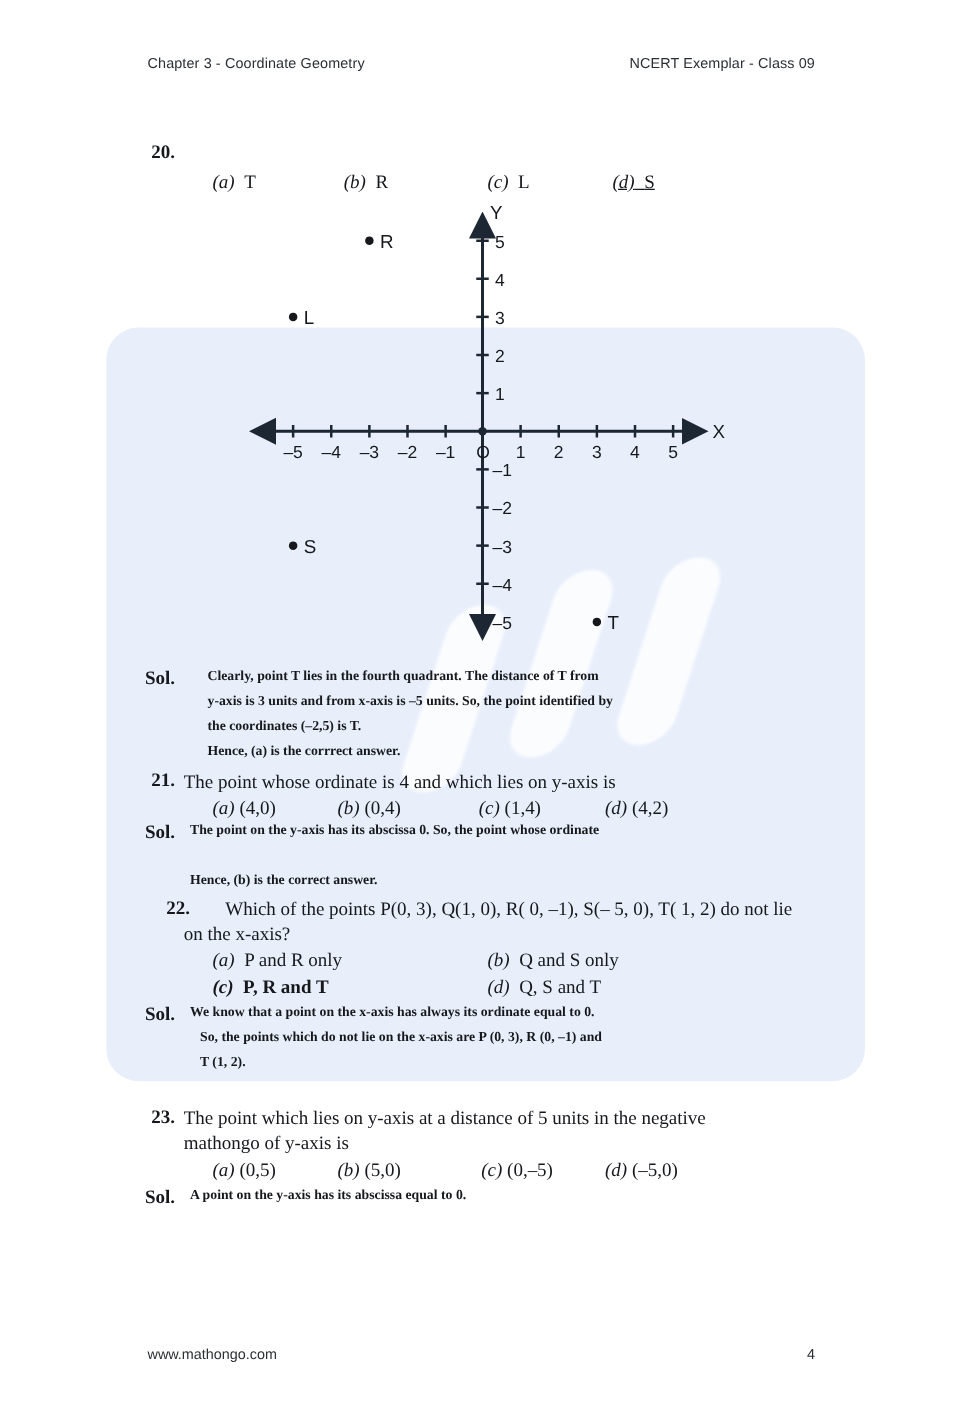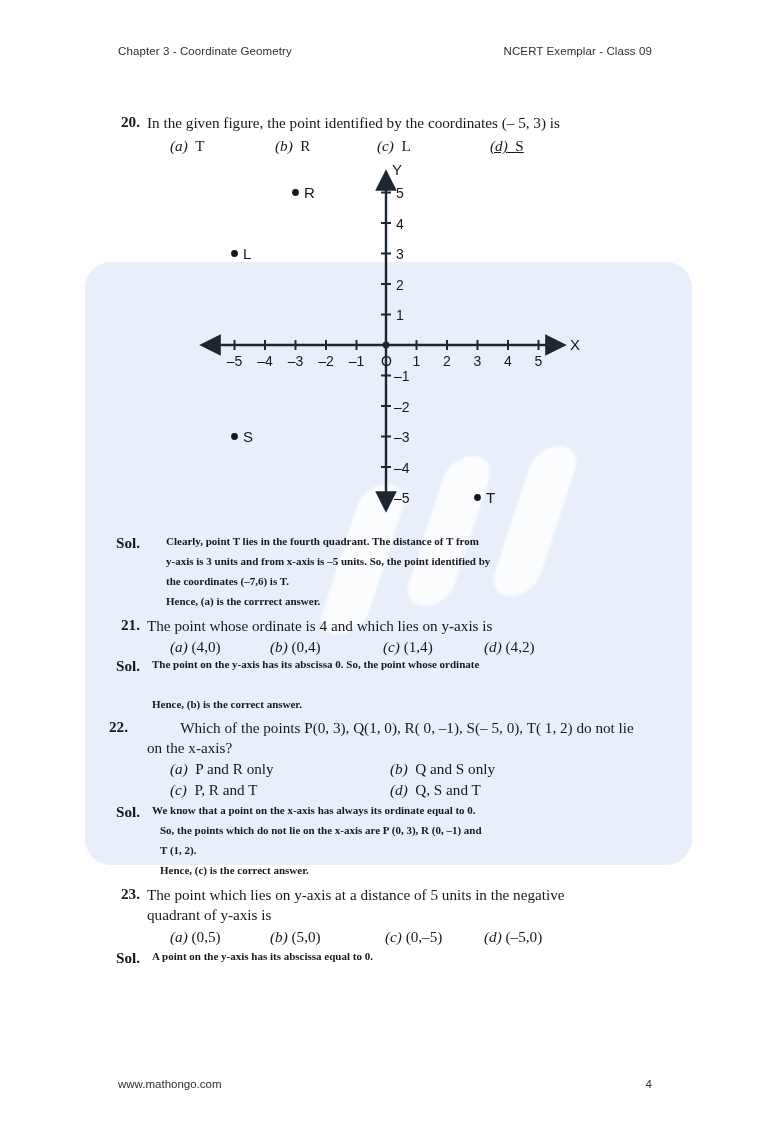--- a/index.html
+++ b/index.html
@@ -135,26 +135,25 @@
 
   <div class="highlight-band"></div>
 
   <div class="watermark">
     <span class="wm1"></span>
     <span class="wm2"></span>
     <span class="wm3"></span>
   </div>
 
   <div class="num" style="left:108px; top:113px; width:32px;">20.</div>
-  <div class="qblock" style="left:147px; top:113px; width:520px;">In the given figure, the point identified by the coordinates (– 5, 3) is</div>
 
   <div class="opt-row" style="left:0; top:137px; width:768px;">
     <span class="opt" style="left:170px;"><i class="lbl">(a)</i>&nbsp;&nbsp;<span>T</span></span>
     <span class="opt" style="left:275px;"><i class="lbl">(b)</i>&nbsp;&nbsp;<span>R</span></span>
-    <span class="opt" style="left:377px;text-align:right;"><i class="lbl">(c)</i>&nbsp;&nbsp;<span>L</span></span>
+    <span class="opt" style="left:390px;text-align:right;"><i class="lbl">(c)</i>&nbsp;&nbsp;<span>L</span></span>
     <span class="opt" style="left:490px;text-decoration:underline;"><i class="lbl">(d)</i>&nbsp;&nbsp;<span>S</span></span>
   </div>
 
   <div class="figure">
     <svg width="420" height="370" viewBox="0 0 420 370" xmlns="http://www.w3.org/2000/svg">
 
       <defs>
         <marker id="ah" markerWidth="9" markerHeight="9" refX="7" refY="4.5" orient="auto">
           <path d="M0,0 L9,4.5 L0,9 Z" fill="#1c2733"></path>
         </marker>
@@ -236,59 +235,58 @@
 
         <circle cx="297.5" cy="339.5" r="3.4" fill="#16181c"></circle>
         <text id="pt-T" x="306" y="345" font-family="Liberation Sans, sans-serif" font-size="15" fill="#16181c">T</text>
       </g>
     </svg>
   </div>
 
   <div class="sol" style="left:100px; top:534px; width:40px;">Sol.</div>
   <div class="body-text" style="left:166px; top:534px; width:495px;">Clearly, point T lies in the fourth quadrant. The distance of T from</div>
   <div class="body-text" style="left:166px; top:554px; width:500px;">y-axis is 3 units and from x-axis is –5 units. So, the point identified by</div>
-  <div class="body-text" style="left:166px; top:574px; width:500px;">the coordinates (–7,6) is T.</div>
+  <div class="body-text" style="left:166px; top:574px; width:500px;">the coordinates (–2,5) is T.</div>
   <div class="body-text" style="left:166px; top:594px; width:500px;">Hence, (a) is the corrrect answer.</div>
 
   <div class="num" style="left:108px; top:616px; width:32px;">21.</div>
   <div class="qblock" style="left:147px; top:616px; width:520px;">The point whose ordinate is 4 and which lies on y-axis is</div>
 
   <div class="opt-row" style="left:0; top:638px; width:768px;">
     <span class="opt" style="left:170px;"><i class="lbl">(a)</i>&nbsp;<span>(4,0)</span></span>
     <span class="opt" style="left:270px;"><i class="lbl">(b)</i>&nbsp;<span>(0,4)</span></span>
     <span class="opt" style="left:383px;"><i class="lbl">(c)</i>&nbsp;<span>(1,4)</span></span>
     <span class="opt" style="left:484px;"><i class="lbl">(d)</i>&nbsp;<span>(4,2)</span></span>
   </div>
 
   <div class="sol" style="left:100px; top:657px; width:40px;">Sol.</div>
   <div class="body-text" style="left:152px; top:657px; width:510px;">The point on the y-axis has its abscissa 0. So, the point whose ordinate</div>
   <div class="body-text" style="left:152px; top:697px; width:510px;">Hence, (b) is the correct answer.</div>
 
-  <div class="num" style="left:96px; top:718px; width:32px;">22.</div>
+  <div class="num" style="left:120px; top:718px; width:32px;">22.</div>
   <div class="qblock" style="left:147px; top:718px; width:520px;text-align:center;">Which of the points P(0, 3), Q(1, 0), R( 0, –1),  S(– 5, 0), T( 1, 2) do not  lie</div>
   <div class="qblock" style="left:147px; top:738px; width:520px;">on the x-axis?</div>
 
   <div class="opt-row" style="left:0; top:760px; width:768px;">
     <span class="opt" style="left:170px;text-align:center;"><i class="lbl">(a)</i>&nbsp;&nbsp;<span>P and R only</span></span>
     <span class="opt" style="left:390px;"><i class="lbl">(b)</i>&nbsp;&nbsp;<span>Q and S only</span></span>
   </div>
   <div class="opt-row" style="left:0; top:781px; width:768px;">
-    <span class="opt" style="left:170px;"><i class="lbl">(c)</i>&nbsp;&nbsp;<span>P, R and T</span></span>
+    <span class="opt" style="left:170px;font-weight:bold;"><i class="lbl">(c)</i>&nbsp;&nbsp;<span>P, R and T</span></span>
     <span class="opt" style="left:390px;"><i class="lbl">(d)</i>&nbsp;&nbsp;<span>Q, S and T</span></span>
   </div>
 
   <div class="sol" style="left:100px; top:803px; width:40px;">Sol.</div>
   <div class="body-text" style="left:152px; top:803px; width:512px;">We know that a point on the x-axis has always  its ordinate equal to 0.</div>
   <div class="body-text" style="left:160px; top:823px; width:510px;">So, the points which do not lie on the x-axis are P (0, 3), R (0, –1) and</div>
   <div class="body-text" style="left:160px; top:843px; width:510px;">T (1, 2).</div>
-  <div class="body-text" style="left:160px; top:863px; width:510px;">Hence, (c) is the correct answer.</div>
 
   <div class="num" style="left:108px; top:885px; width:32px;">23.</div>
   <div class="qblock" style="left:147px; top:885px; width:520px;">The point which lies on y-axis at a distance of 5 units in the negative</div>
-  <div class="qblock" style="left:147px; top:905px; width:520px;">quadrant of y-axis is</div>
+  <div class="qblock" style="left:147px; top:905px; width:520px;">mathongo of y-axis is</div>
 
   <div class="opt-row" style="left:0; top:928px; width:768px;">
     <span class="opt" style="left:170px;"><i class="lbl">(a)</i>&nbsp;<span>(0,5)</span></span>
     <span class="opt" style="left:270px;"><i class="lbl">(b)</i>&nbsp;<span>(5,0)</span></span>
     <span class="opt" style="left:385px;"><i class="lbl">(c)</i>&nbsp;<span>(0,–5)</span></span>
     <span class="opt" style="left:484px;"><i class="lbl">(d)</i>&nbsp;<span>(–5,0)</span></span>
   </div>
 
   <div class="sol" style="left:100px; top:949px; width:40px;">Sol.</div>
   <div class="body-text" style="left:152px; top:949px; width:510px;">A point on the y-axis has its abscissa equal to 0.</div>

